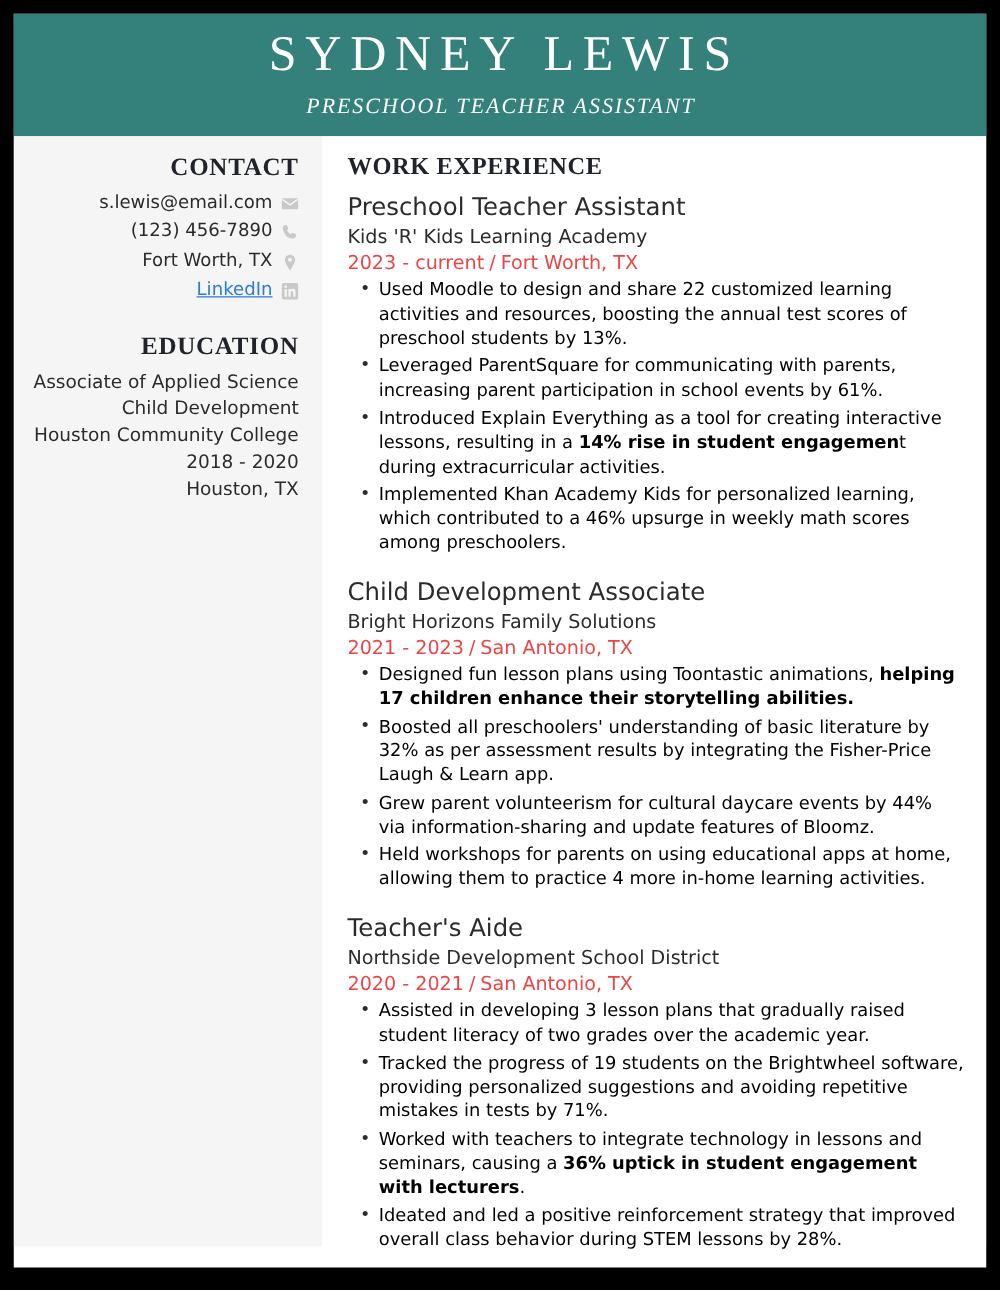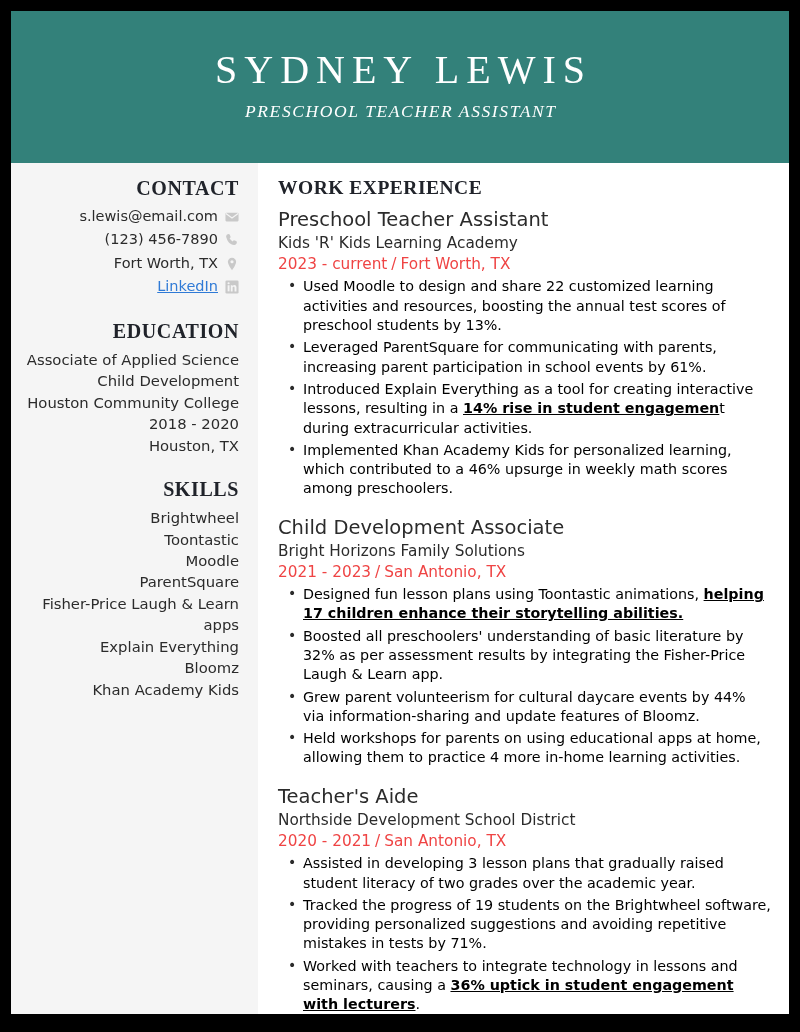--- a/index.html
+++ b/index.html
@@ -20,21 +20,21 @@
     top: 11px;
     width: 778px;
     height: 1003px;
     background: #ffffff;
     overflow: hidden;
   }
 
   
   .header {
     background: #33817a;
-    height: 152px;
+    height: 98px;
     width: 100%;
     display: flex;
     flex-direction: column;
     align-items: center;
     justify-content: center;
     box-sizing: border-box;
     padding-bottom: 4px;
   }
   .header-name {
     font-family: "Liberation Serif", serif;
@@ -171,21 +171,20 @@
   .bullet::before {
     content: "\2022";
     position: absolute;
     left: -13px;
     top: -1px;
     font-size: 14px;
     color: #2b2b2b;
   }
   .hl {
     font-weight: bold;
-    text-decoration: underline;
   }
 </style>
 </head>
 <body>
 
 <div class="page-frame">
 
   <div class="header">
     <div class="header-name">SYDNEY LEWIS</div>
     <div class="header-title">PRESCHOOL TEACHER ASSISTANT</div>
@@ -246,33 +245,20 @@
         <div class="side-heading spaced">EDUCATION</div>
         <div class="edu-block">
           <div class="side-item">Associate of Applied Science</div>
           <div class="side-item">Child Development</div>
           <div class="side-item">Houston Community College</div>
           <div class="side-item">2018 - 2020</div>
           <div class="side-item">Houston, TX</div>
         </div>
       </div>
 
-      <div>
-        <div class="side-heading spaced">SKILLS</div>
-        <ul class="side-list">
-          <li class="side-item">Brightwheel</li>
-          <li class="side-item">Toontastic</li>
-          <li class="side-item">Moodle</li>
-          <li class="side-item">ParentSquare</li>
-          <li class="side-item">Fisher-Price Laugh &amp; Learn apps</li>
-          <li class="side-item">Explain Everything</li>
-          <li class="side-item">Bloomz</li>
-          <li class="side-item">Khan Academy Kids</li>
-        </ul>
-      </div>
 
     </div>
 
     <div class="main">
       <div class="main-heading">WORK EXPERIENCE</div>
 
       <div class="job">
         <div class="job-title">Preschool Teacher Assistant</div>
         <div class="job-company">Kids 'R' Kids Learning Academy</div>
         <div class="job-meta">

